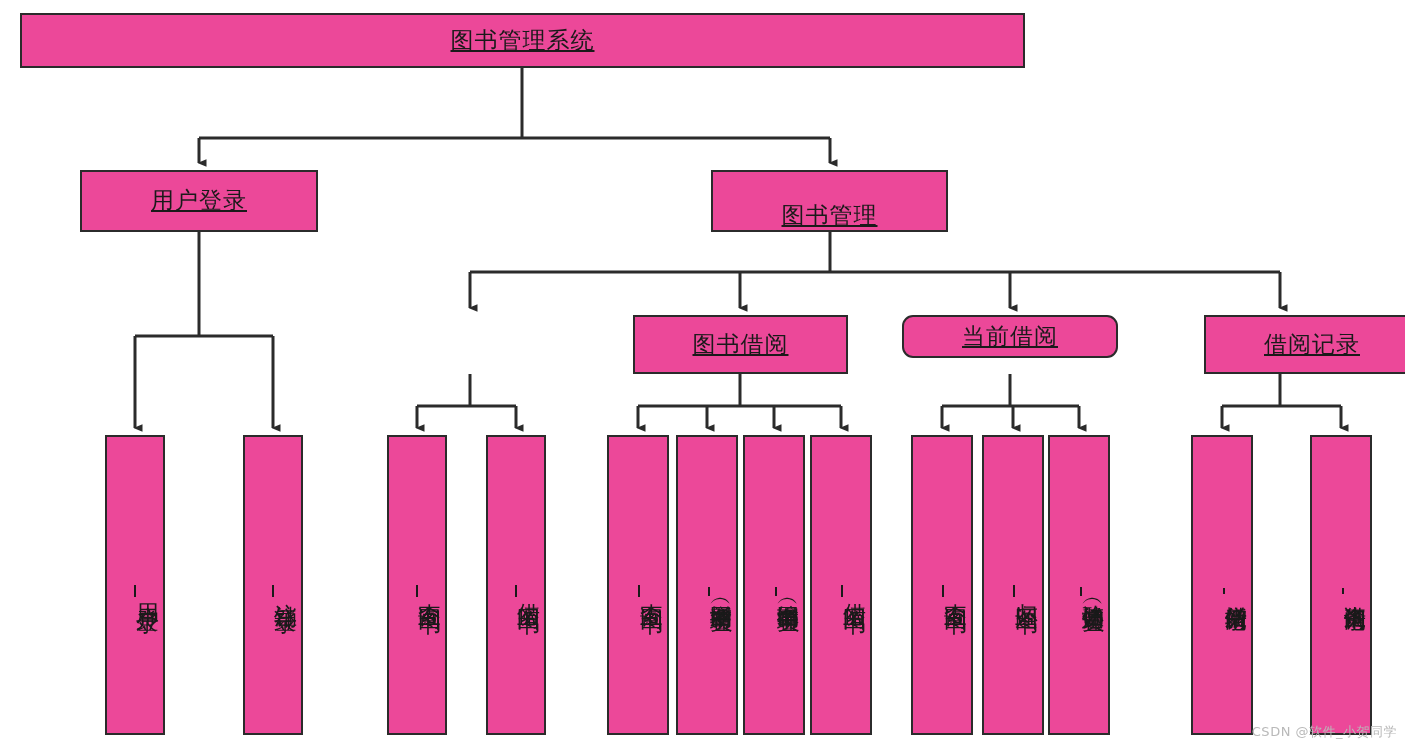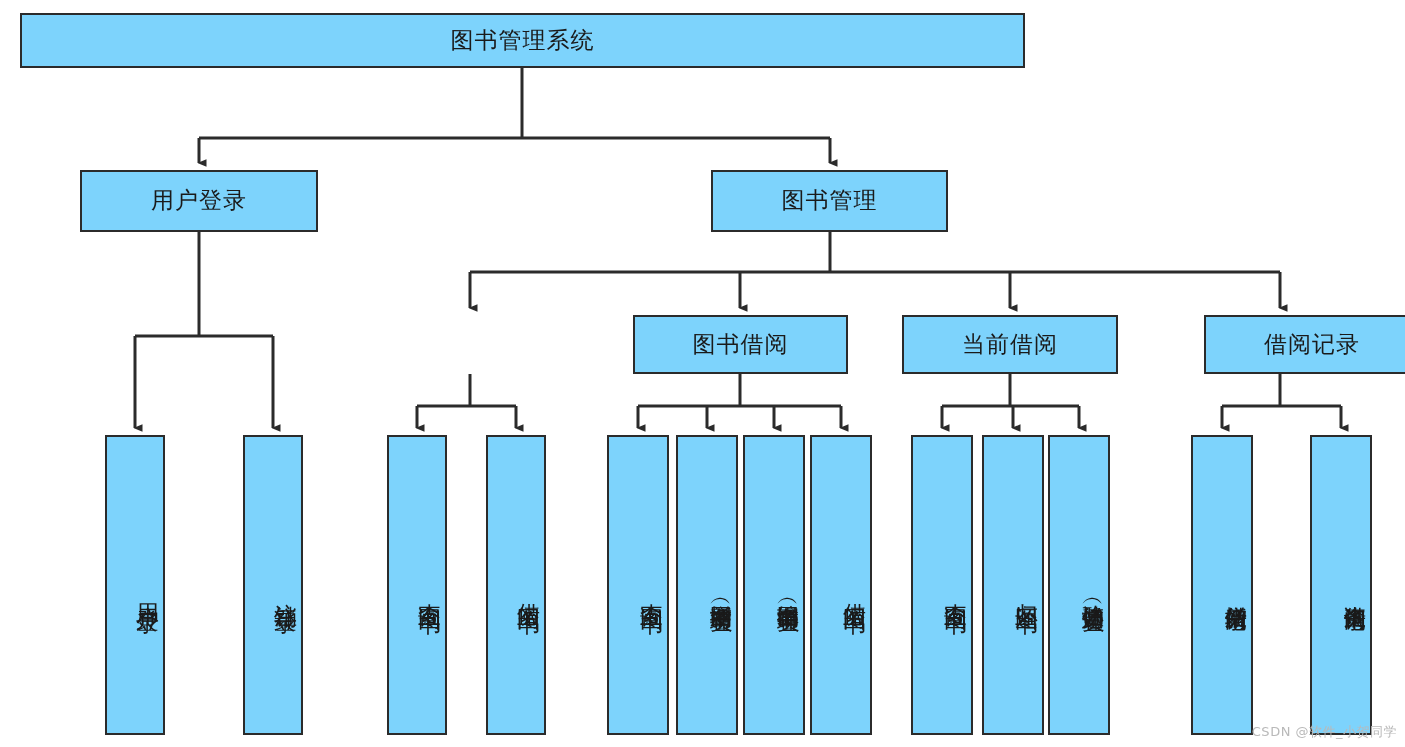--- a/index.html
+++ b/index.html
@@ -22,26 +22,27 @@
     position: absolute;
     left: 0;
     top: 0;
     width: 1405px;
     height: 747px;
     pointer-events: none;
   }
   .node {
     position: absolute;
     box-sizing: border-box;
-    background: #7dd3fc;
+    background: #ec4899;
     border: 2.5px solid #2b2b2b;
     display: flex;
     align-items: center;
     justify-content: center;
     color: #1a1a1a;
+    text-decoration: underline;
   }
   .node-h {
     font-size: 23px;
     line-height: 1.2;
     letter-spacing: 1px;
     white-space: nowrap;
   }
   .node-v {
     writing-mode: vertical-rl;
     text-orientation: upright;
@@ -122,28 +123,28 @@
     </g>
   </svg>
 
   <div class="node node-h" style="left: 20px; top: 13px; width: 1005px; height: 55px; border-color: rgb(43, 43, 43); color: rgb(26, 26, 26);">
     <span>图书管理系统</span>
   </div>
 
   <div class="node node-h" style="left: 80px; top: 170px; width: 238px; height: 62px; border-color: rgb(43, 43, 43); color: rgb(26, 26, 26);">
     <span>用户登录</span>
   </div>
-  <div class="node node-h" style="left: 711px; top: 170px; width: 237px; height: 62px; border-color: rgb(43, 43, 43); color: rgb(26, 26, 26);">
+  <div class="node node-h" style="left: 711px; top: 170px; width: 237px; height: 62px; border-color: rgb(43, 43, 43); color: rgb(26, 26, 26); align-items: flex-end;">
     <span>图书管理</span>
   </div>
 
   <div class="node node-h" style="left: 633px; top: 315px; width: 215px; height: 59px; border-color: rgb(43, 43, 43); color: rgb(26, 26, 26);">
     <span>图书借阅</span>
   </div>
-  <div class="node node-h" style="left: 902px; top: 315px; width: 216px; height: 59px; border-color: rgb(43, 43, 43); color: rgb(26, 26, 26);">
+  <div class="node node-h" style="left: 902px; top: 315px; width: 216px; height: 43px; border-color: rgb(43, 43, 43); color: rgb(26, 26, 26); border-radius: 11px;">
     <span>当前借阅</span>
   </div>
   <div class="node node-h" style="left: 1172px; top: 315px; width: 216px; height: 59px; border-color: rgb(43, 43, 43); color: rgb(26, 26, 26); margin-left: 32px;">
     <span>借阅记录</span>
   </div>
 
   <div class="node node-v" style="left: 105px; top: 435px; width: 60px; height: 300px; border-color: rgb(43, 43, 43); color: rgb(26, 26, 26);">
     <span>用户登录</span>
   </div>
   <div class="node node-v" style="left: 243px; top: 435px; width: 60px; height: 300px; border-color: rgb(43, 43, 43); color: rgb(26, 26, 26);">

